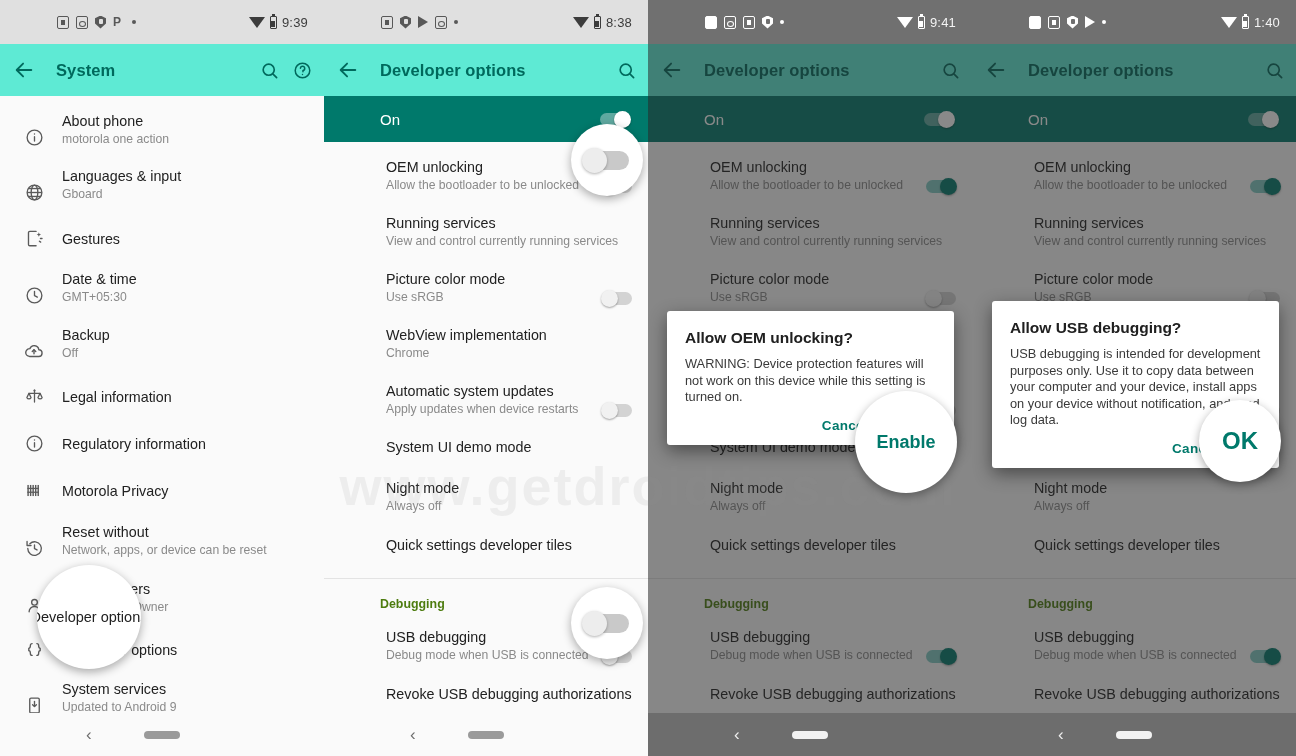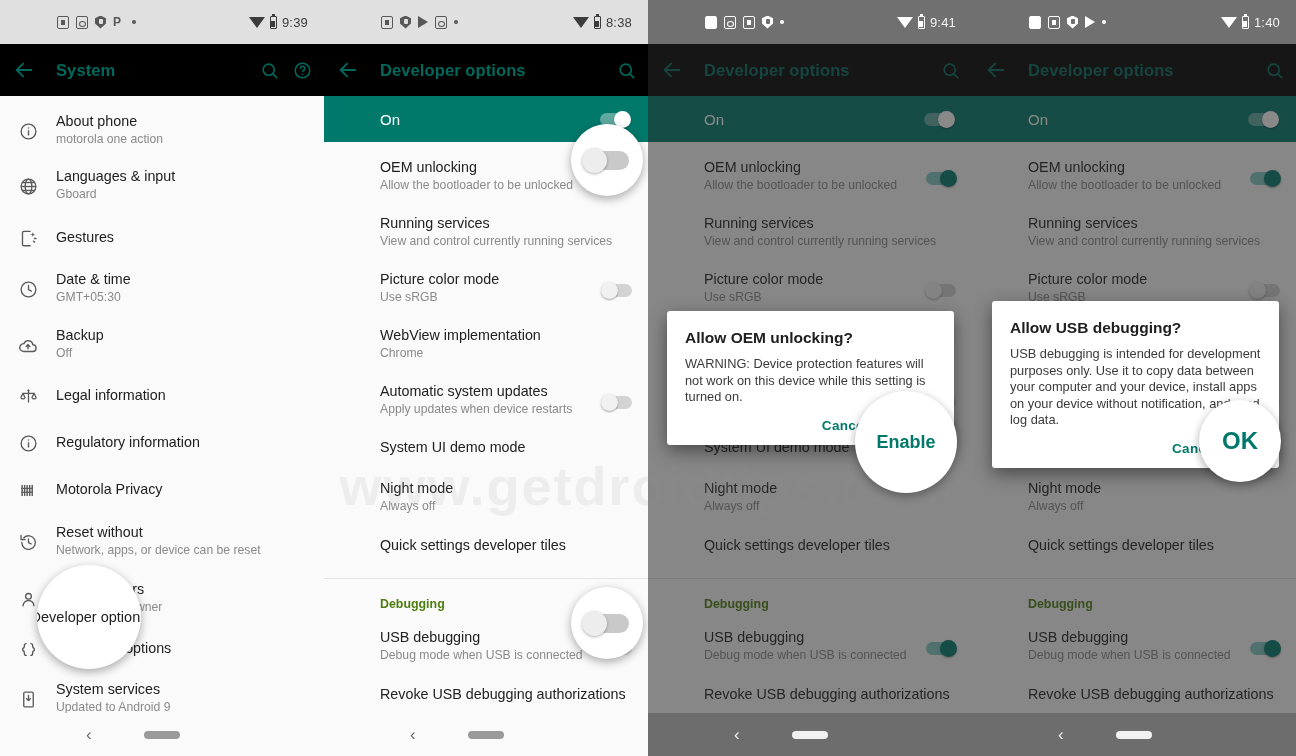--- a/index.html
+++ b/index.html
@@ -31,36 +31,36 @@
   .ic-docl { border:1.6px solid #585858;border-radius:2px; }
   .ic-docl:after{content:"";position:absolute;left:2px;top:4px;width:5px;height:4px;
     border:1.5px solid #585858;border-radius:50%;}
   .wifi { width:0;height:0;border-left:8px solid transparent;border-right:8px solid transparent;
     border-top:11px solid #3c3c3c; }
   .batt { width:7px;height:13px;border:1.5px solid #3c3c3c;border-radius:1px;position:relative; }
   .batt:before{content:"";position:absolute;left:1.5px;top:-3px;width:3px;height:2px;background:#3c3c3c;}
   .batt:after{content:"";position:absolute;left:0.5px;bottom:0.5px;right:0.5px;height:6px;background:#3c3c3c;}
 
   
-  .appbar { height:52px; background:#000000; display:flex; align-items:center;
+  .appbar { height:52px; background:#5eead4; display:flex; align-items:center;
     position:relative; }
   .appbar-title { font-size:16.5px; color:#00695c; font-weight:600;
     margin-left:56px; letter-spacing:.1px; }
   .back-arrow { position:absolute; left:13px; width:22px; height:22px; }
   .ab-actions { position:absolute; right:12px; display:flex; align-items:center; gap:14px; }
   .svgic { display:block; }
 
   
   .masterbar { height:46px; background:#00796b; display:flex; align-items:center;
     justify-content:space-between; padding:0 18px 0 56px; }
   .masterbar .ms-label { color:#ffffff; font-size:15px; }
 
   
   .list { position:relative; }
-  .row { display:flex; align-items:center; position:relative; padding:0 16px 0 0; }
+  .row { display:flex; align-items:flex-end; position:relative; padding:0 16px 0 0;margin-left:6px; }
   .row-icon { width:56px; flex:0 0 56px; display:flex; justify-content:center;
     padding-top:3px; }
   .row-body { flex:1; min-width:0; }
   .row-title { font-size:14.3px; color:#212121; line-height:17px; }
   .row-sub { font-size:12.2px; color:#8a8a8a; line-height:16px; margin-top:1px; }
   .row-toggle { flex:0 0 auto; display:flex; align-items:center; padding-top:4px; }
   .section-head { font-size:12.4px; color:#4d7c0f; font-weight:bold;
     padding-left:56px; }
   .divider { height:1px; background:#e3e3e3; margin:0; }
 

